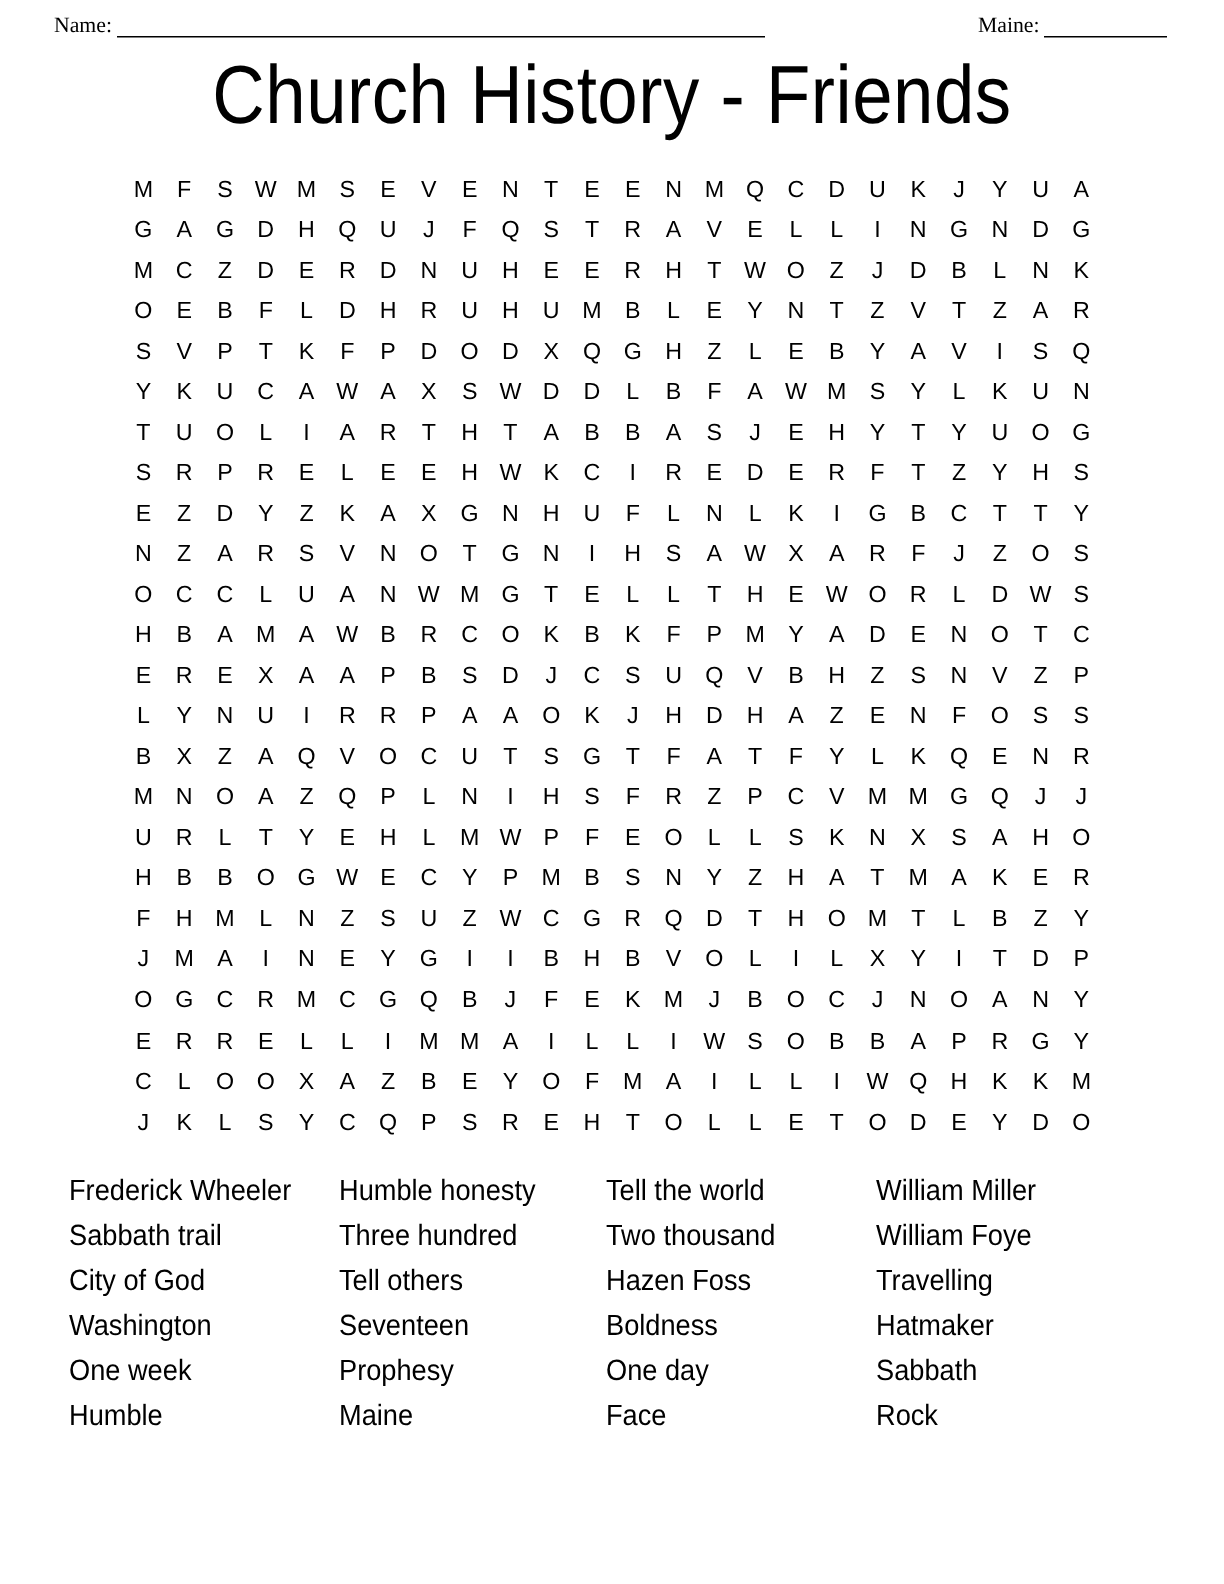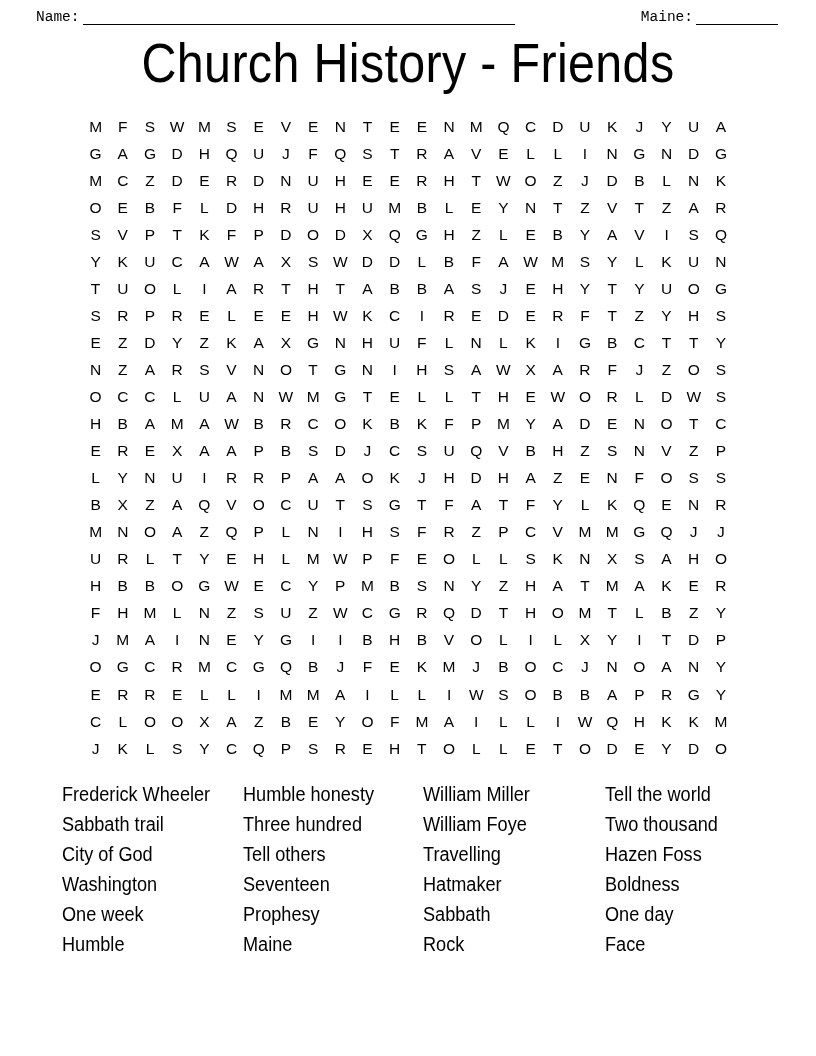--- a/index.html
+++ b/index.html
@@ -22,21 +22,21 @@
     left: 0;
     top: 0;
     width: 816px;
     height: 26px;
     display: flex;
     align-items: flex-end;
     padding: 0 38px 0 36px;
     box-sizing: border-box;
   }
   .hdr-label {
-    font-family: Liberation Mono, monospace;
+    font-family: Liberation Serif, serif;
     font-size: 14.5px;
     line-height: 17px;
     white-space: pre;
   }
   .hdr-rule {
     display: inline-block;
     border-bottom: 1px solid #000;
     height: 13px;
     margin: 0 0 1px 3px;
   }
@@ -88,21 +88,20 @@
     position: absolute;
     left: 46px;
     top: 779px;
     width: 724px;
     display: flex;
     align-items: flex-start;
   }
   .word-column {
     display: flex;
     flex-direction: column;
-    margin-left: 16px;
   }
   #word-col-0 { width: 180px; }
   #word-col-1 { width: 178px; }
   #word-col-2 { width: 180px; }
   #word-col-3 { width: 180px; }
   .word-item {
     font-family: "Liberation Sans Narrow", "Liberation Sans", sans-serif;
     font-size: 19.5px;
     line-height: 30px;
     height: 30px;
@@ -762,29 +761,29 @@
       <div class="word-item">Humble</div>
     </div>
     <div class="word-column" id="word-col-1">
       <div class="word-item">Humble honesty</div>
       <div class="word-item">Three hundred</div>
       <div class="word-item">Tell others</div>
       <div class="word-item">Seventeen</div>
       <div class="word-item">Prophesy</div>
       <div class="word-item">Maine</div>
     </div>
+    <div class="word-column" id="word-col-2">
+      <div class="word-item">Tell the world</div>
+      <div class="word-item">Two thousand</div>
+      <div class="word-item">Hazen Foss</div>
+      <div class="word-item">Boldness</div>
+      <div class="word-item">One day</div>
+      <div class="word-item">Face</div>
+    </div>
     <div class="word-column" id="word-col-3">
       <div class="word-item">William Miller</div>
       <div class="word-item">William Foye</div>
       <div class="word-item">Travelling</div>
       <div class="word-item">Hatmaker</div>
       <div class="word-item">Sabbath</div>
       <div class="word-item">Rock</div>
     </div>
-    <div class="word-column" id="word-col-2">
-      <div class="word-item">Tell the world</div>
-      <div class="word-item">Two thousand</div>
-      <div class="word-item">Hazen Foss</div>
-      <div class="word-item">Boldness</div>
-      <div class="word-item">One day</div>
-      <div class="word-item">Face</div>
-    </div>
   </div>
 
 </body></html>

